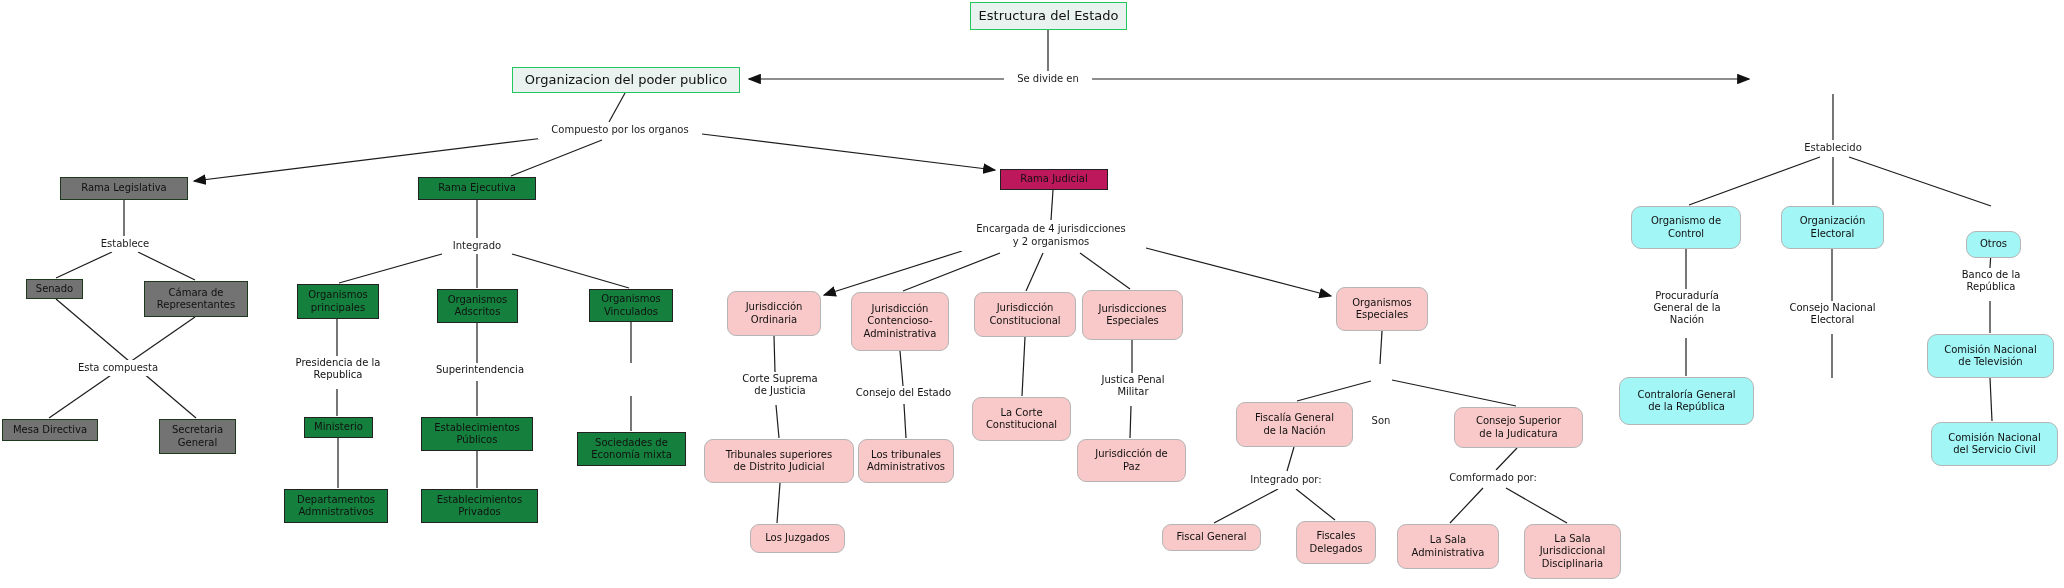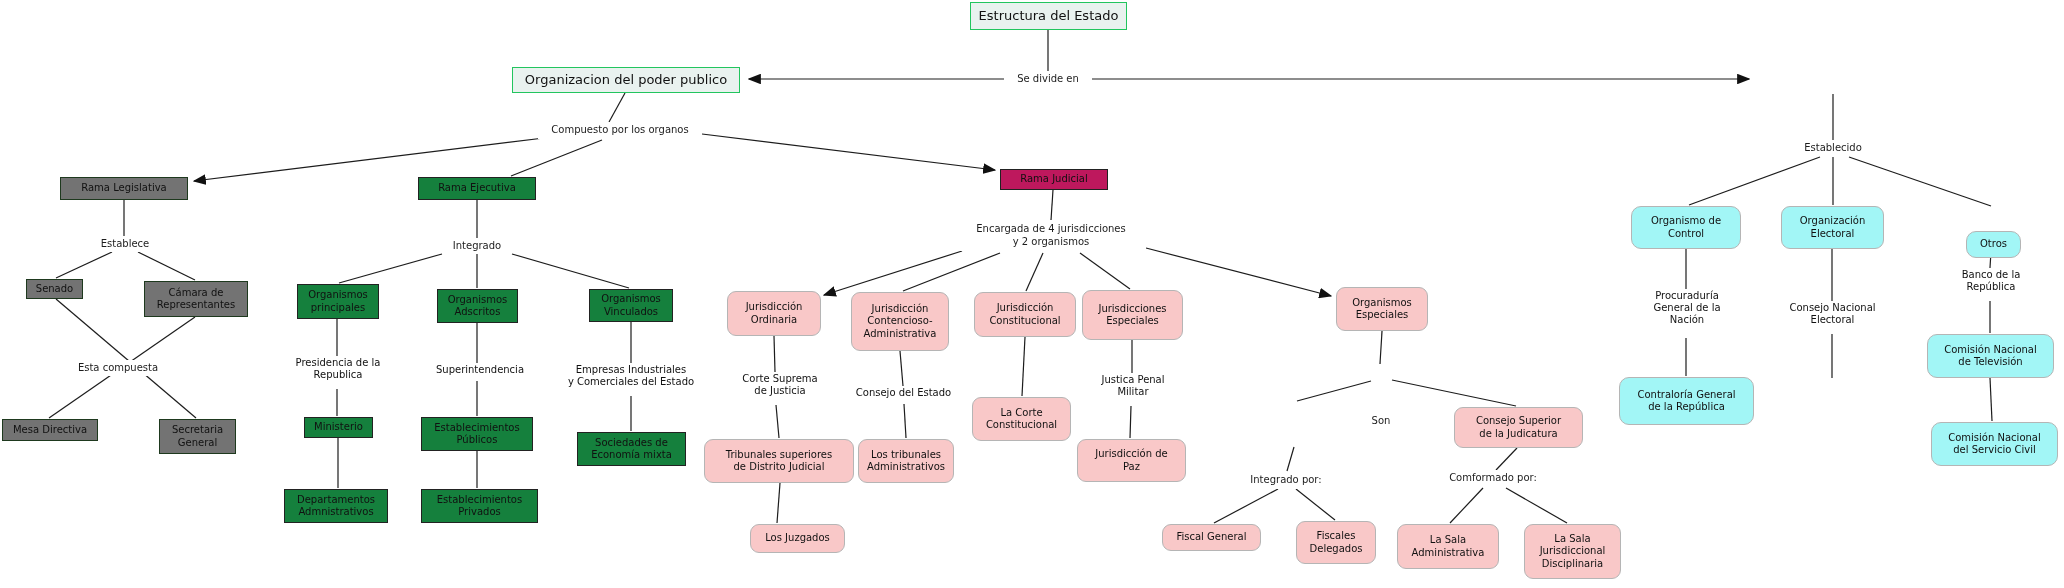--- a/index.html
+++ b/index.html
@@ -134,22 +134,20 @@
   <div class="bare" style="left:286px;top:357px;width:104px;">Presidencia de la
 Republica</div>
   <div class="node yellow" style="left:304px;top:417px;width:69px;height:21px;">Ministerio</div>
   <div class="node yellow" style="left:284px;top:489px;width:104px;height:34px;">Departamentos
 Admnistrativos</div>
   <div class="bare" style="left:424px;top:364px;width:112px;">Superintendencia</div>
   <div class="node yellow" style="left:421px;top:417px;width:112px;height:34px;">Establecimientos
 Públicos</div>
   <div class="node yellow" style="left:421px;top:489px;width:117px;height:34px;">Establecimientos
 Privados</div>
-  <div class="bare" style="left:550px;top:364px;width:162px;">Empresas Industriales
-y Comerciales del Estado</div>
   <div class="node yellow" style="left:577px;top:432px;width:109px;height:34px;">Sociedades de
 Economía mixta</div>
 
   <div class="node pinksq" style="left:1000px;top:169px;width:108px;height:21px;">Rama Judicial</div>
   <div class="node pink" style="left:727px;top:291px;width:94px;height:45px;">Jurisdicción
 Ordinaria</div>
   <div class="node pink" style="left:851px;top:292px;width:98px;height:59px;">Jurisdicción
 Contencioso-
 Administrativa</div>
   <div class="node pink" style="left:974px;top:292px;width:102px;height:45px;">Jurisdicción
@@ -165,20 +163,22 @@
   <div class="node pink" style="left:750px;top:524px;width:95px;height:29px;">Los Juzgados</div>
   <div class="bare" style="left:846px;top:387px;width:115px;">Consejo del Estado</div>
   <div class="node pink" style="left:858px;top:439px;width:96px;height:44px;">Los tribunales
 Administrativos</div>
   <div class="node pink" style="left:972px;top:397px;width:99px;height:44px;">La Corte
 Constitucional</div>
   <div class="bare" style="left:1094px;top:374px;width:78px;">Justica Penal
 Militar</div>
   <div class="node pink" style="left:1077px;top:439px;width:109px;height:43px;">Jurisdicción de
 Paz</div>
+  <div class="node pink" style="left:1236px;top:402px;width:117px;height:45px;">Fiscalía General
+de la Nación</div>
   <div class="node pink" style="left:1454px;top:407px;width:129px;height:41px;">Consejo Superior
 de la Judicatura</div>
   <div class="node pink" style="left:1162px;top:524px;width:99px;height:27px;">Fiscal General</div>
   <div class="node pink" style="left:1296px;top:521px;width:80px;height:43px;">Fiscales
 Delegados</div>
   <div class="node pink" style="left:1397px;top:524px;width:102px;height:45px;">La Sala
 Administrativa</div>
   <div class="node pink" style="left:1524px;top:524px;width:97px;height:55px;">La Sala
 Jurisdiccional
 Disciplinaria</div>

